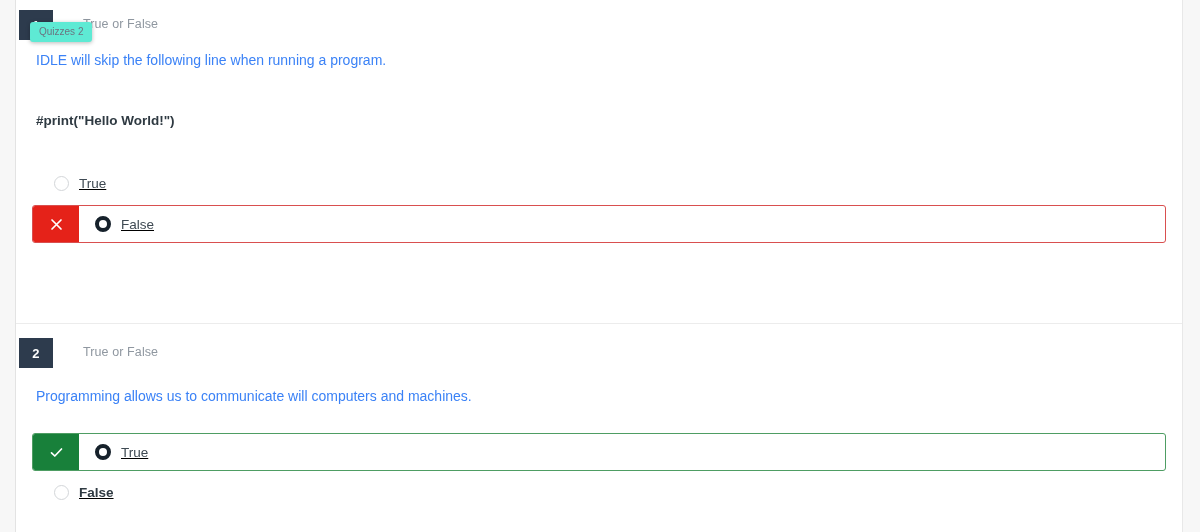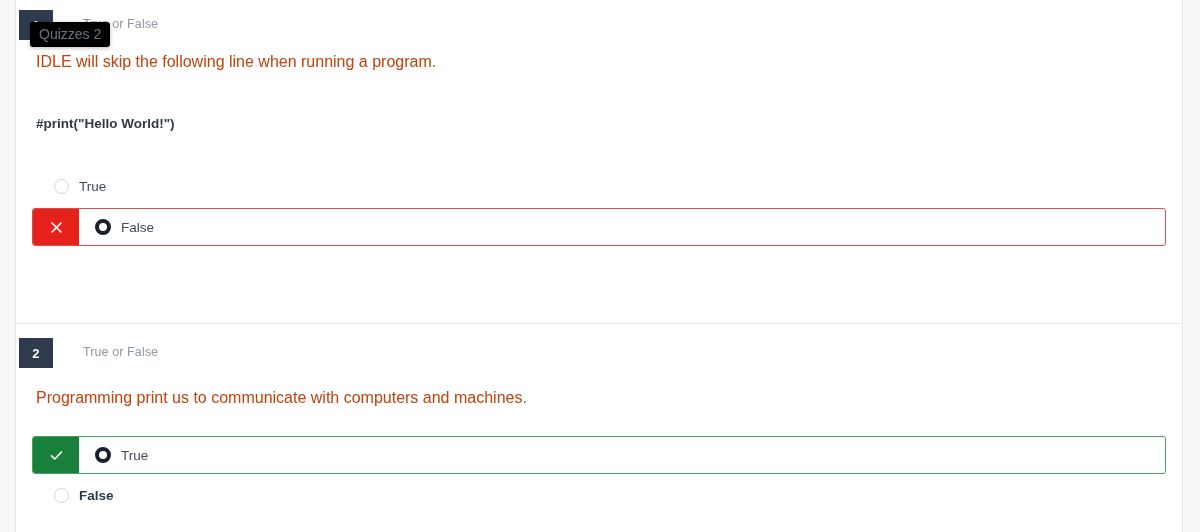--- a/index.html
+++ b/index.html
@@ -70,36 +70,37 @@
     font-size: 12.5px;
     color: #8f97a0;
     letter-spacing: .1px;
   }
 
   
   .q-body {
     padding: 0 20px 0 20px;
   }
   .q-text {
-    font-size: 16px;
-    color: #c2410c;
+    font-size: 14px;
+    color: #3b82f6;
     line-height: 1.5;
     padding-top: 8px;
   }
   .q-code {
     font-size: 13.5px;
     color: #2f3a42;
     font-weight: bold;
     padding-top: 42px;
     padding-bottom: 6px;
   }
 
   
   .answers {
     padding: 0 16px 0 16px;
+    text-decoration: underline;
   }
   .answer-row {
     display: flex;
     align-items: center;
     min-height: 26px;
     margin: 0;
     box-sizing: border-box;
   }
 
   
@@ -175,24 +176,24 @@
     font-weight: bold;
     color: #2f3a42;
     margin-left: 4px;
   }
 
   
   #quizzes-chip {
     position: absolute;
     left: 30px;
     top: 22px;
-    background: #000000;
+    background: #5eead4;
     border-radius: 3px;
     padding: 4px 9px 5px 9px;
-    font-size: 14px;
+    font-size: 10px;
     color: #6b7480;
     box-shadow: 0 1px 4px rgba(0,0,0,.28);
     white-space: nowrap;
     z-index: 50;
   }
 </style>
 </head>
 <body>
 
 <div id="page">
@@ -231,21 +232,21 @@
       </div>
     </div>
 
     <div class="question">
       <div class="q-header" style="height:48px;">
         <div class="q-number" style="top:14px;">2</div>
         <div class="q-type" style="top:21px;">True or False</div>
       </div>
 
       <div class="q-body">
-        <div class="q-text" style="padding-top:14px;">Programming print us to communicate with computers and machines.</div>
+        <div class="q-text" style="padding-top:14px;">Programming allows us to communicate will computers and machines.</div>
       </div>
 
       <div class="answers" style="padding-top:26px;">
 
         <div class="answer-row answer-boxed correct">
           <span class="grade-chip correct">
             <svg width="17" height="17" viewBox="0 0 17 17" aria-hidden="true">
               <path d="M3.5 8.8 L6.8 12 L13.5 5" stroke="#ffffff" stroke-width="1.7" stroke-linecap="round" stroke-linejoin="round" fill="none"></path>
             </svg>
           </span>

